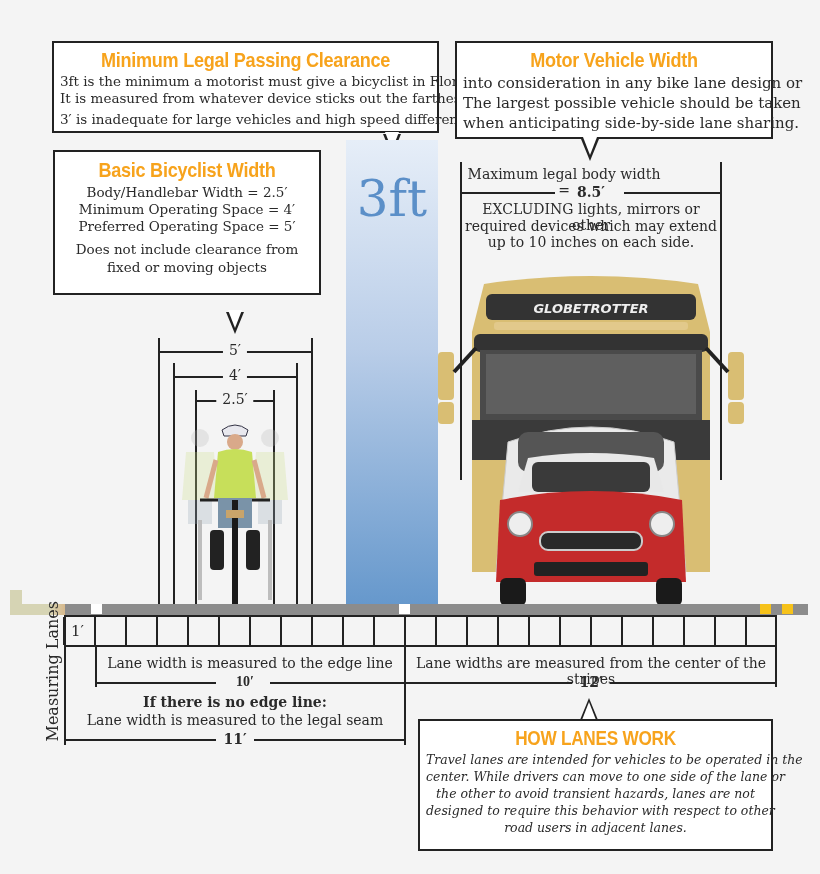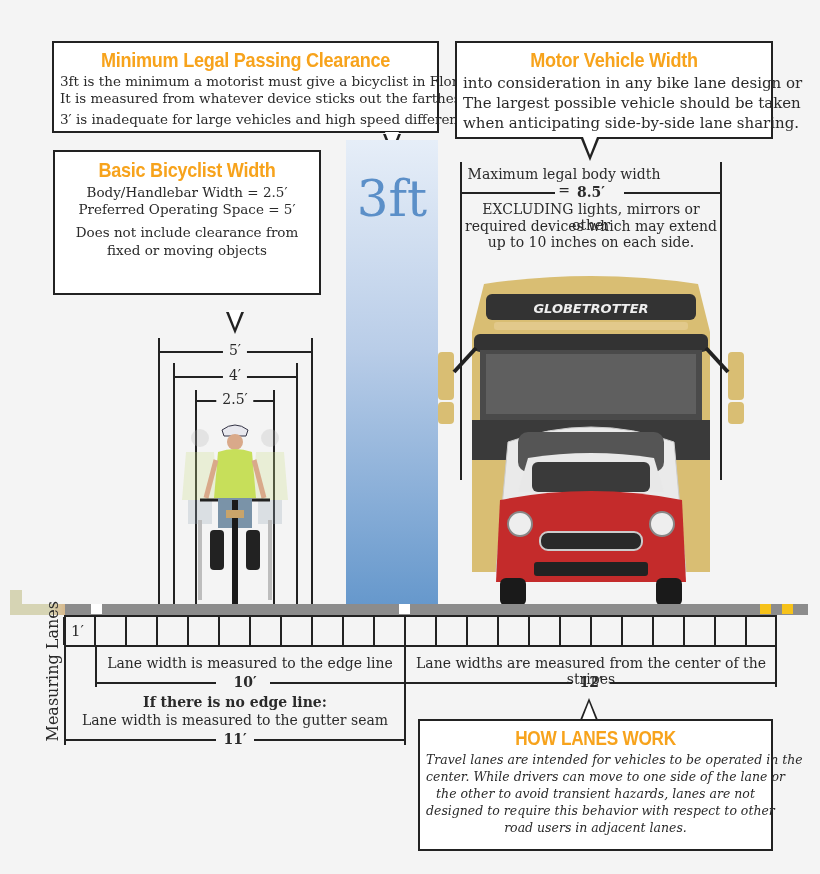--- a/index.html
+++ b/index.html
@@ -72,20 +72,21 @@
 </div>
 <div class="tail" style="left:581px; top:139px;"></div>
 
 <div class="band3ft">
   <div class="label">3ft</div>
 </div>
 
 <div class="callout" style="left:53px; top:150px; width:268px; height:145px;">
   <div class="title" style="font-size:21px; line-height:28px;">Basic Bicyclist Width</div>
   <div class="line text-sm" style="line-height:17px;">Body/Handlebar Width = 2.5′</div>
+  <div class="line text-sm" style="line-height:17px;">Minimum Operating Space = 4′</div>
   <div class="line text-sm" style="line-height:17px;">Preferred Operating Space = 5′</div>
   <div class="line text-sm" style="line-height:18px; margin-top:5px;">Does not include clearance from</div>
   <div class="line text-sm" style="line-height:18px;">fixed or moving objects</div>
 </div>
 <div class="tail" style="left:226px; top:312px;"></div>
 
 <div>
   <div class="vline" style="left:158px; top:338px; height:267px;"></div>
   <div class="vline" style="left:311px; top:338px; height:267px;"></div>
   <div class="hline" style="left:158px; top:351px; width:155px;"></div>
@@ -212,24 +213,24 @@
 <div class="abs" style="left:-8px; top:672px; width:120px; text-align:center; font-size:16px; transform:rotate(-90deg); white-space:nowrap;">Measuring Lanes</div>
 
 <div class="vline" style="left:64px; top:615px; height:130px;"></div>
 <div class="vline" style="left:95px; top:647px; height:40px;"></div>
 <div class="vline" style="left:404px; top:615px; height:130px;"></div>
 <div class="vline" style="left:775px; top:615px; height:72px;"></div>
 
 <div class="abs" style="left:96px; top:655px; width:308px; text-align:center; font-size:14px;">Lane width is measured to the edge line</div>
 <div class="hline" style="left:96px; top:682px; width:120px;"></div>
 <div class="hline" style="left:270px; top:682px; width:134px;"></div>
-<div class="abs" style="left:220px; top:674px; width:50px; text-align:center; font-size:14px; font-weight:bold;">10′</div>
+<div class="abs" style="left:220px; top:674px; width:50px; text-align:center; font-size:14px; font-weight:bold;font-family:Liberation Serif, serif;">10′</div>
 
 <div class="abs" style="left:66px; top:694px; width:338px; text-align:center; font-size:14px; font-weight:bold;">If there is no edge line:</div>
-<div class="abs" style="left:66px; top:712px; width:338px; text-align:center; font-size:14px;">Lane width is measured to the gutter seam</div>
+<div class="abs" style="left:66px; top:712px; width:338px; text-align:center; font-size:14px;">Lane width is measured to the legal seam</div>
 <div class="hline" style="left:66px; top:739px; width:150px;"></div>
 <div class="hline" style="left:254px; top:739px; width:150px;"></div>
 <div class="abs" style="left:216px; top:731px; width:38px; text-align:center; font-size:14px; font-weight:bold;">11′</div>
 
 <div class="abs" style="left:406px; top:655px; width:370px; text-align:center; font-size:14px;">Lane widths are measured from the center of the stripes</div>
 <div class="hline" style="left:406px; top:682px; width:166px;"></div>
 <div class="hline" style="left:610px; top:682px; width:167px;"></div>
 <div class="abs" style="left:572px; top:674px; width:38px; text-align:center; font-size:14px; font-weight:bold;">12′</div>
 
 <div class="tail up" style="left:580px; top:698px;"></div>

